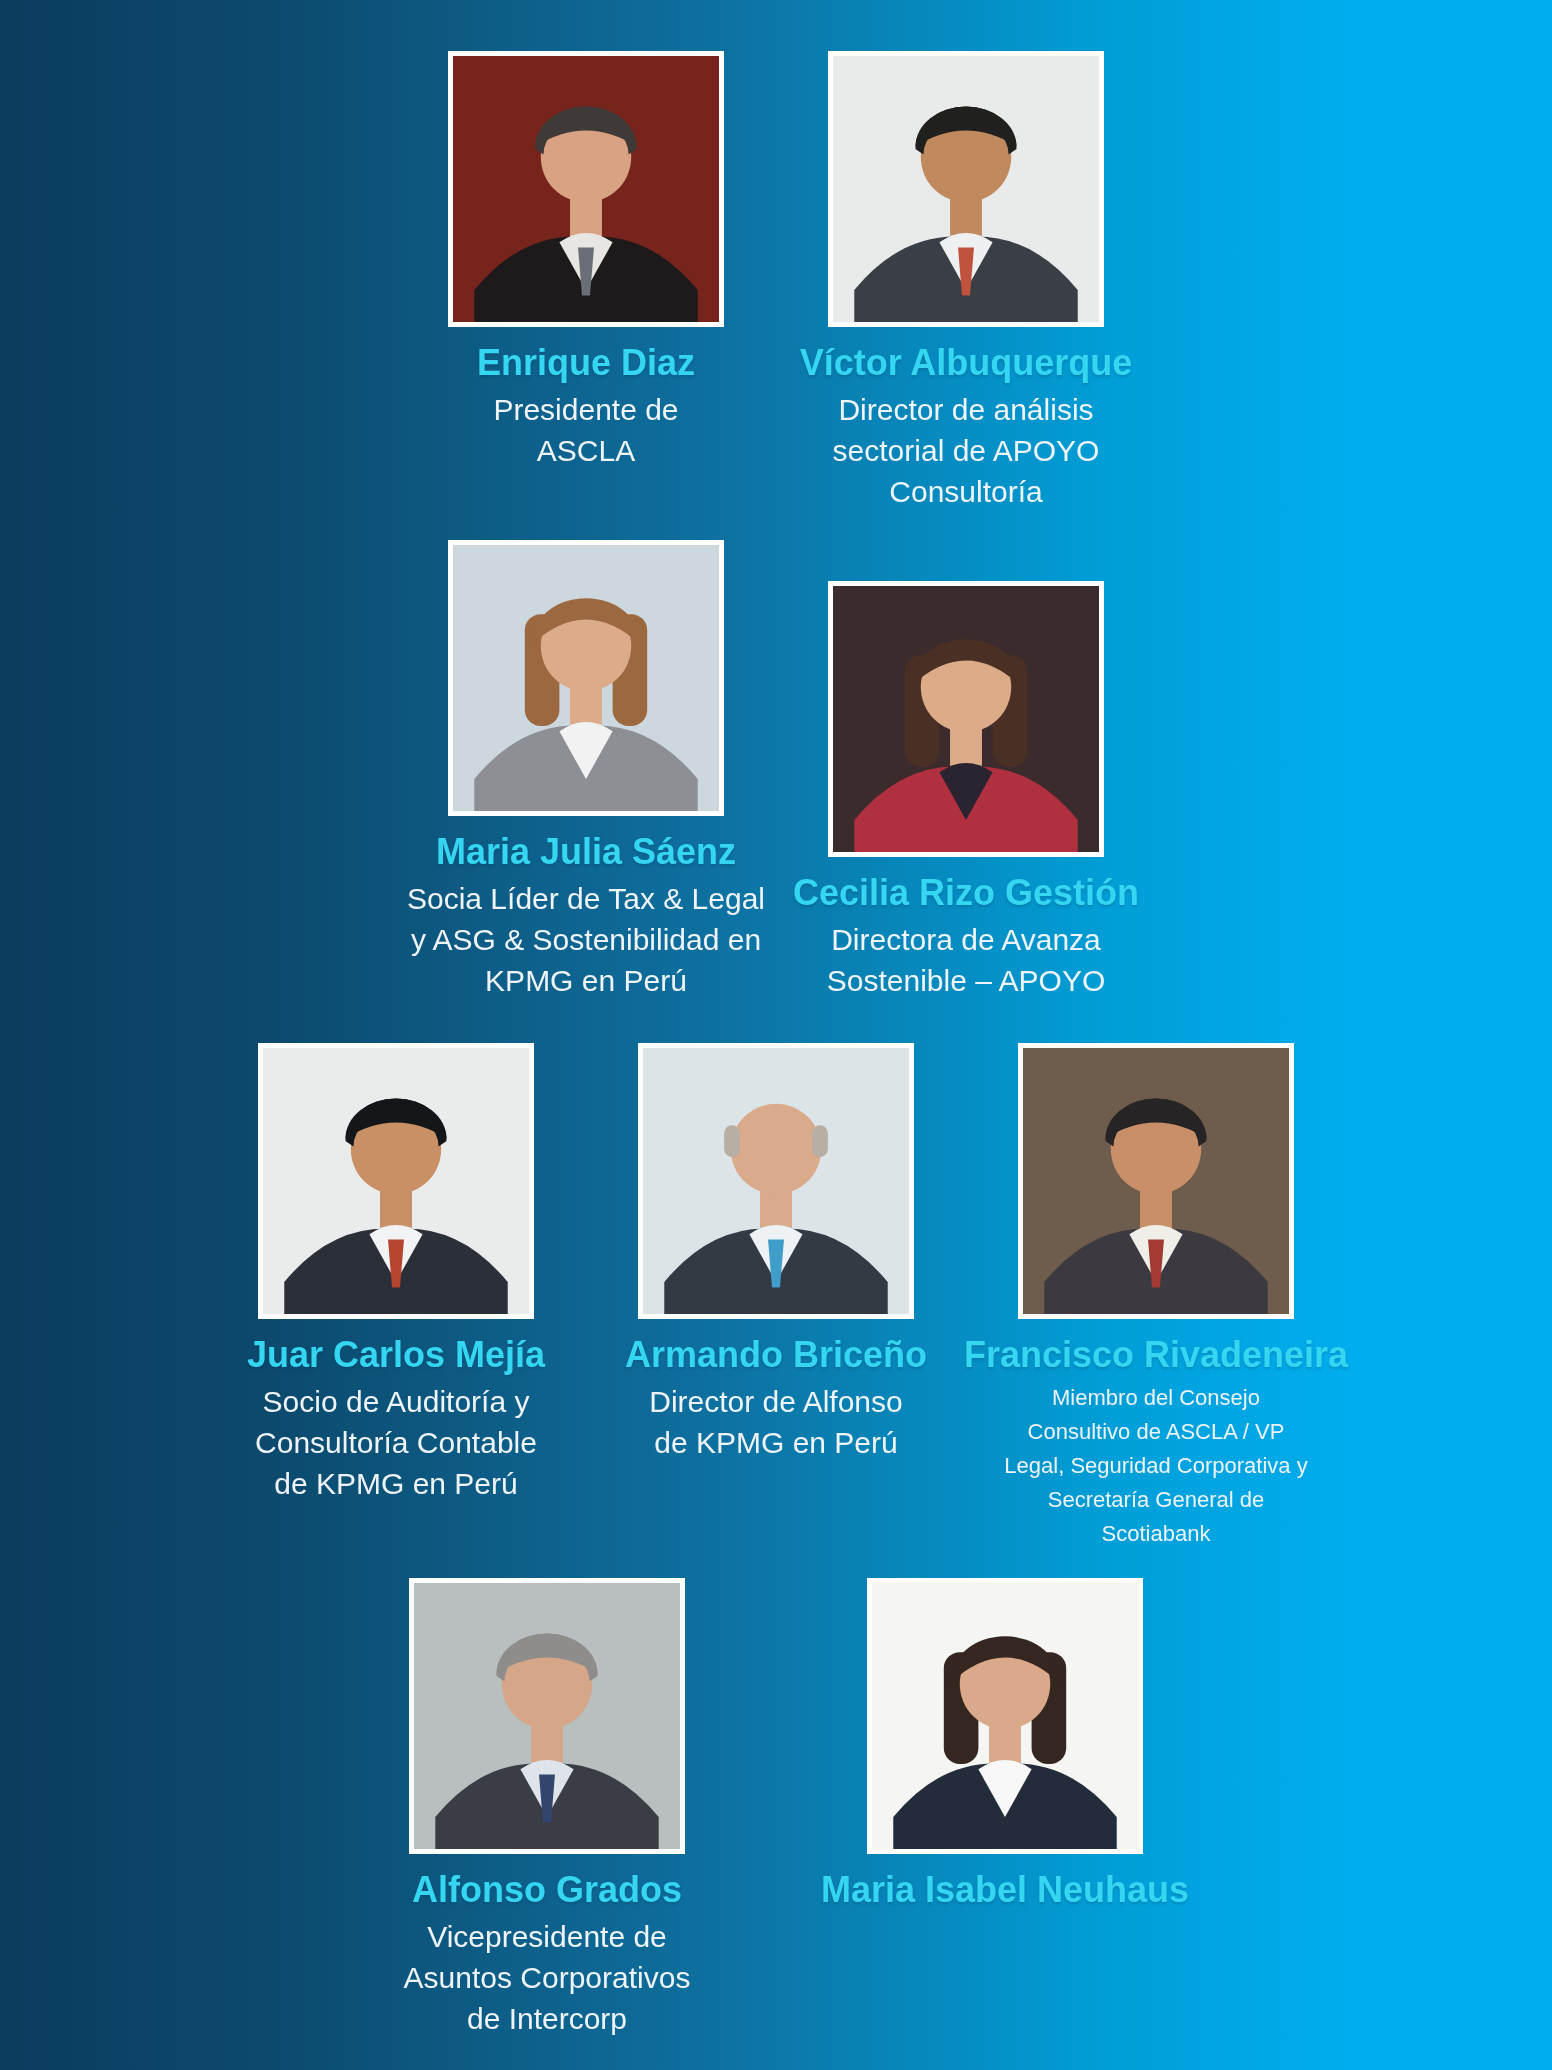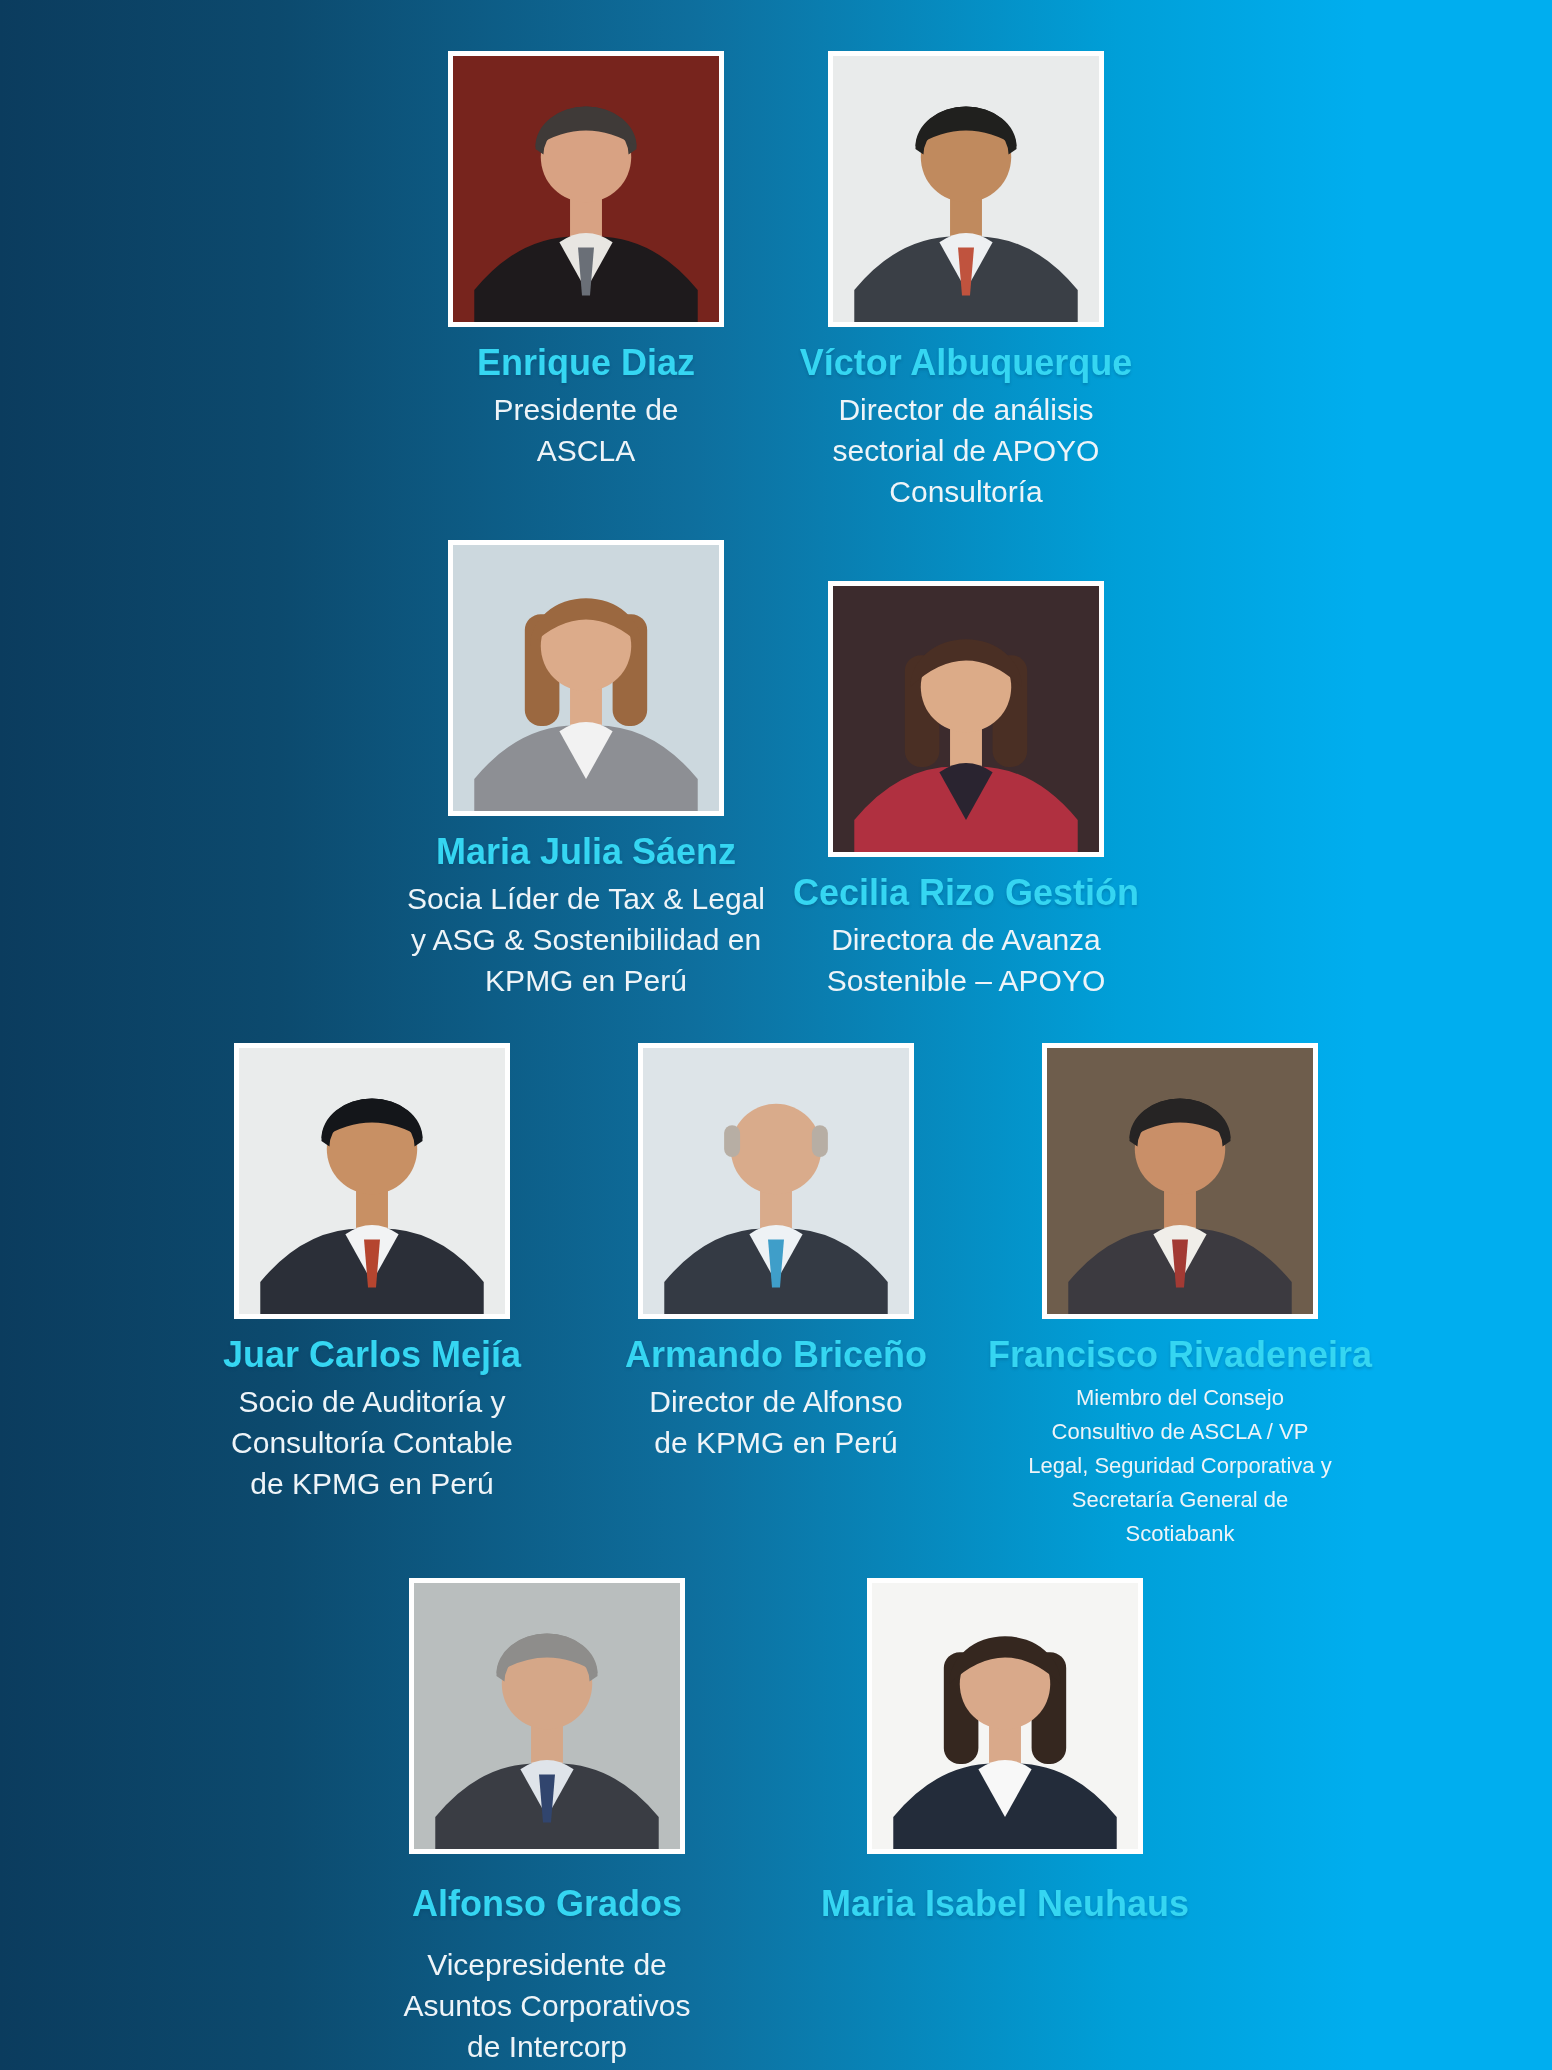--- a/index.html
+++ b/index.html
@@ -11,27 +11,27 @@
   .page{
     position:relative;width:1552px;height:2070px;
     background:linear-gradient(90deg,#0b3c5e 0%,#0c4a6e 18%,#0e6f9e 45%,#009fd8 72%,#00aeef 88%,#00aeef 100%);
   }
   .row{
     position:absolute;left:0;width:100%;
     display:flex;justify-content:center;align-items:flex-start;
   }
   .row:nth-child(1){top:51px;}
   .row:nth-child(2){top:540px;align-items:flex-end;}
-  .row:nth-child(3){top:1043px;gap:24px;}
+  .row:nth-child(3){top:1043px;}
   .row:nth-child(4){top:1578px;}
   .card{
     width:380px;
     display:flex;flex-direction:column;align-items:center;
   }
-  .row-2 .card{width:458px;gap:14px;}
+  .row-2 .card{width:458px;}
   .photo{
     width:266px;height:266px;
     border:5px solid #ffffff;
     box-sizing:content-box;
     overflow:hidden;
   }
   .photo svg{display:block;width:266px;height:266px;}
   .name{
     margin-top:14px;
     font-weight:700;

